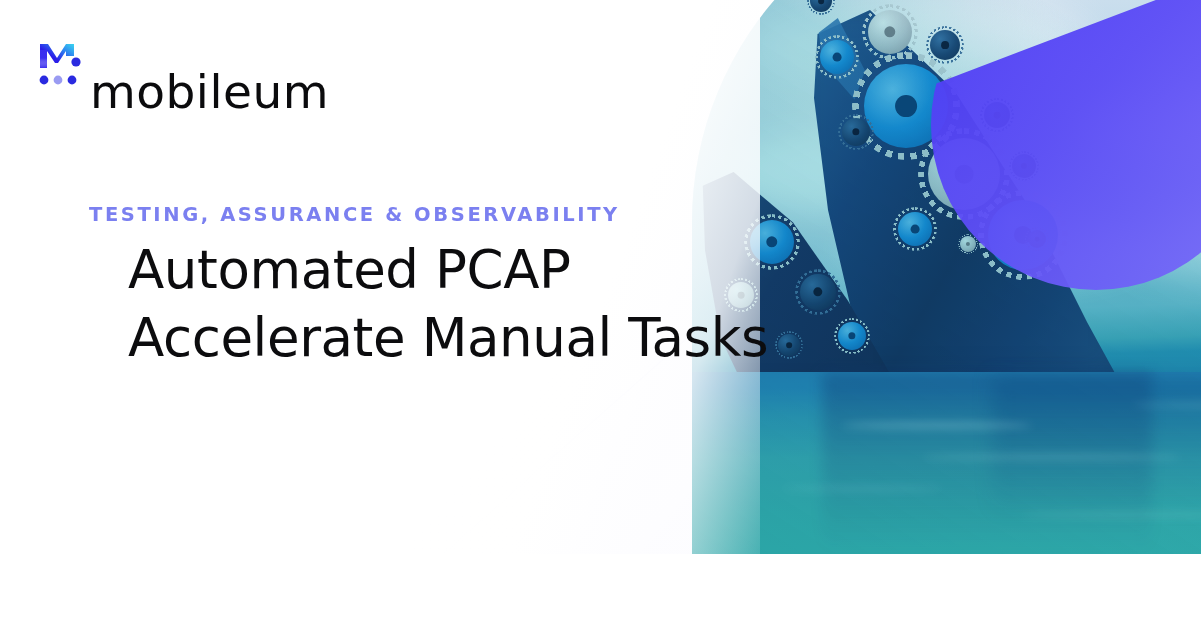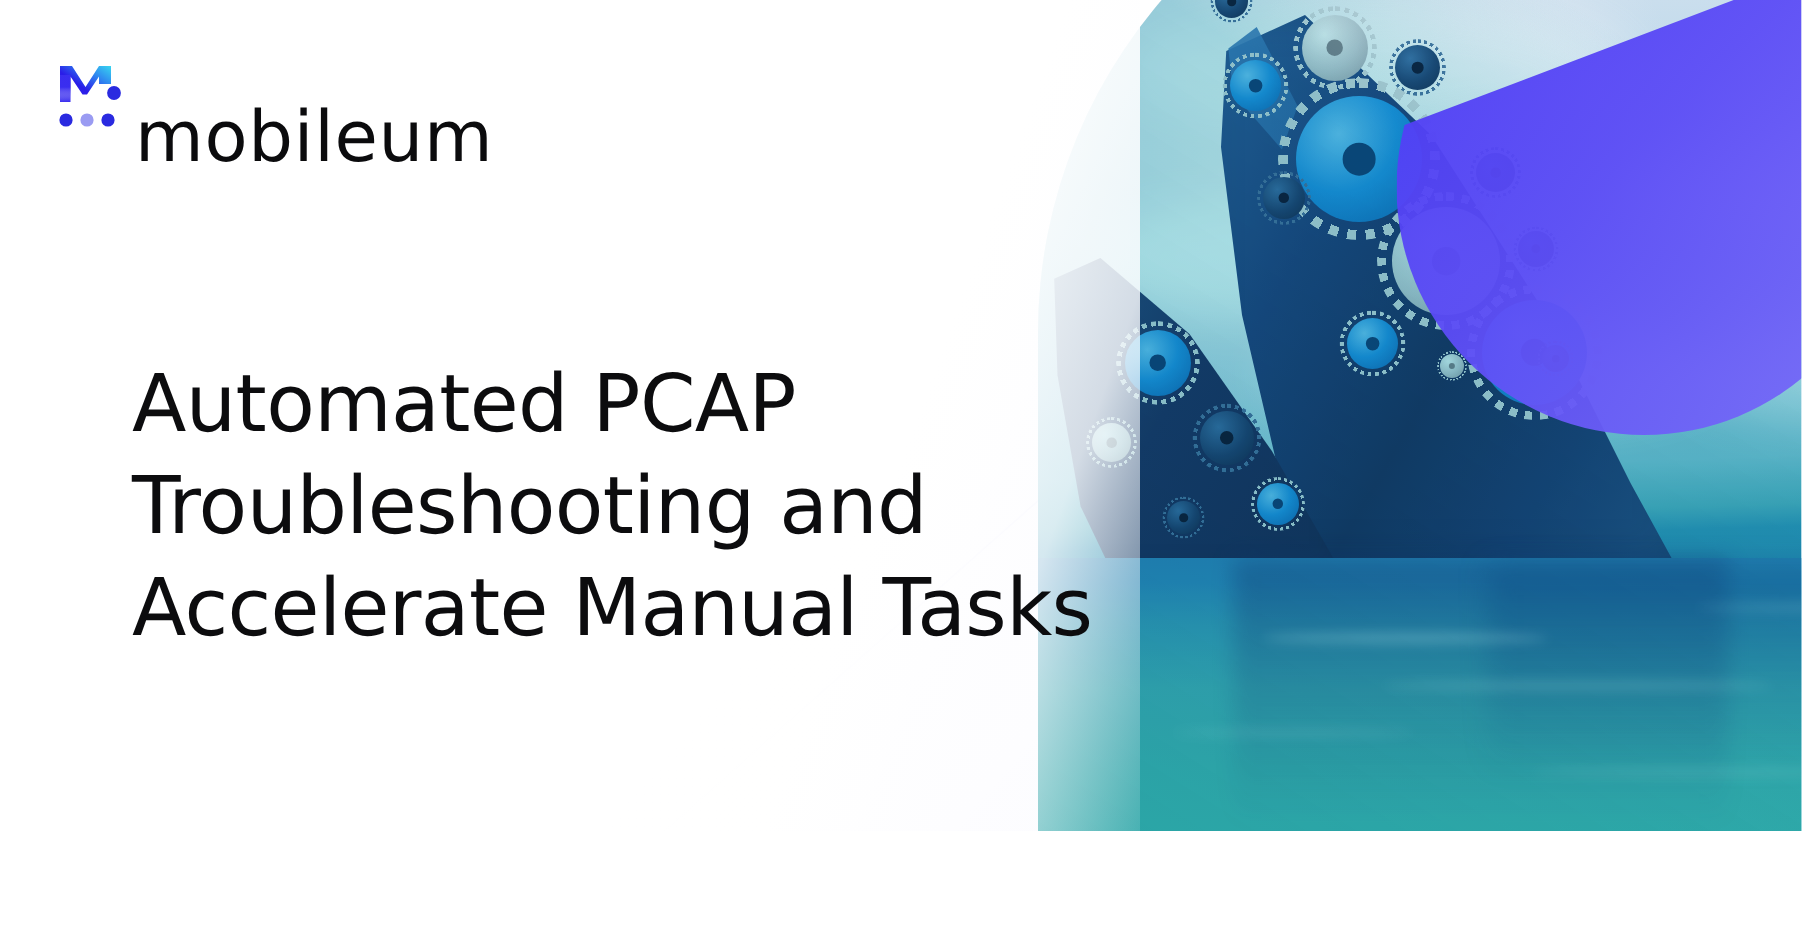--- a/index.html
+++ b/index.html
@@ -354,21 +354,21 @@
     left: 88px;
     top: 236px;
     width: 620px;
     font-family: "DejaVu Sans", sans-serif;
     font-size: 53px;
     font-weight: 400;
     line-height: 68px;
     letter-spacing: -0.4px;
     color: #0c0c0e;
   }
-  .headline span { display: block; white-space: nowrap; }
+  .headline span { display: block; white-space: nowrap; margin-left: 40px; }
 </style>
 </head>
 <body>
 
 <div class="banner">
 
   <div class="hairline hairline-a"></div>
   <div class="hairline hairline-b"></div>
 
   <div class="photo-panel">
@@ -447,20 +447,20 @@
 
       <circle cx="38" cy="24" r="4.6" fill="#2a2ae0"></circle>
 
       <circle cx="6" cy="42" r="4.4" fill="#2a2ae0"></circle>
       <circle cx="20" cy="42" r="4.4" fill="#9a9bf2"></circle>
       <circle cx="34" cy="42" r="4.4" fill="#2a2ae0"></circle>
     </svg>
     <div class="logo-word">mobileum</div>
   </div>
 
+  <div class="eyebrow">TESTING, ASSURANCE &amp; OBSERVABILITY</div>
 
   <div class="headline">
     <span>Automated PCAP</span>
-    <span>Troubleshooting and</span>
     <span>Accelerate Manual Tasks</span>
   </div>
 
 </div>
 
 </body></html>

